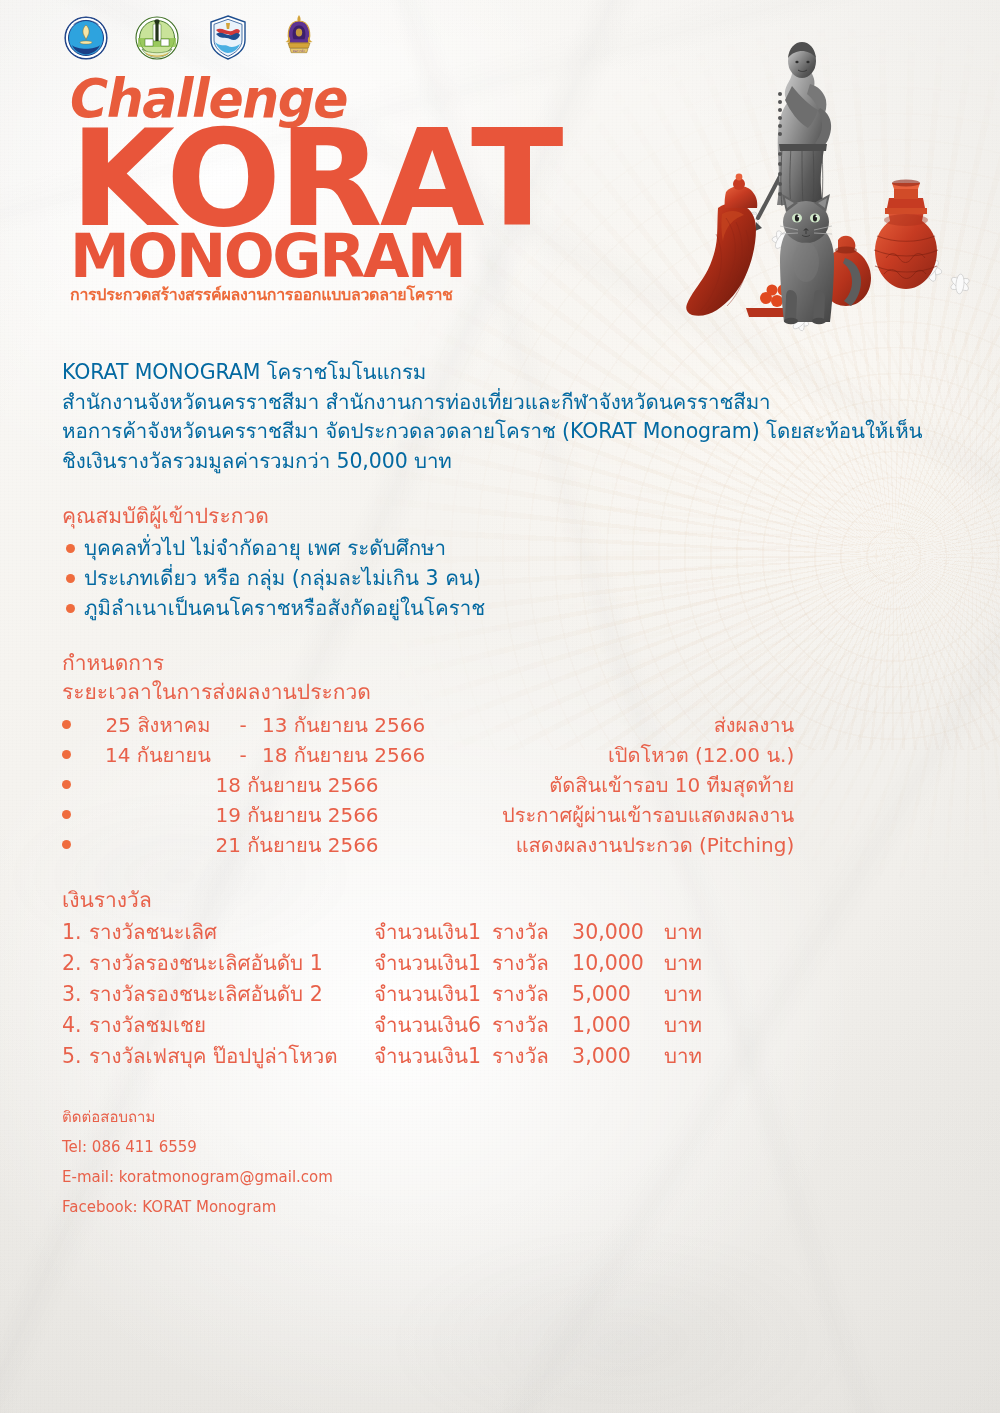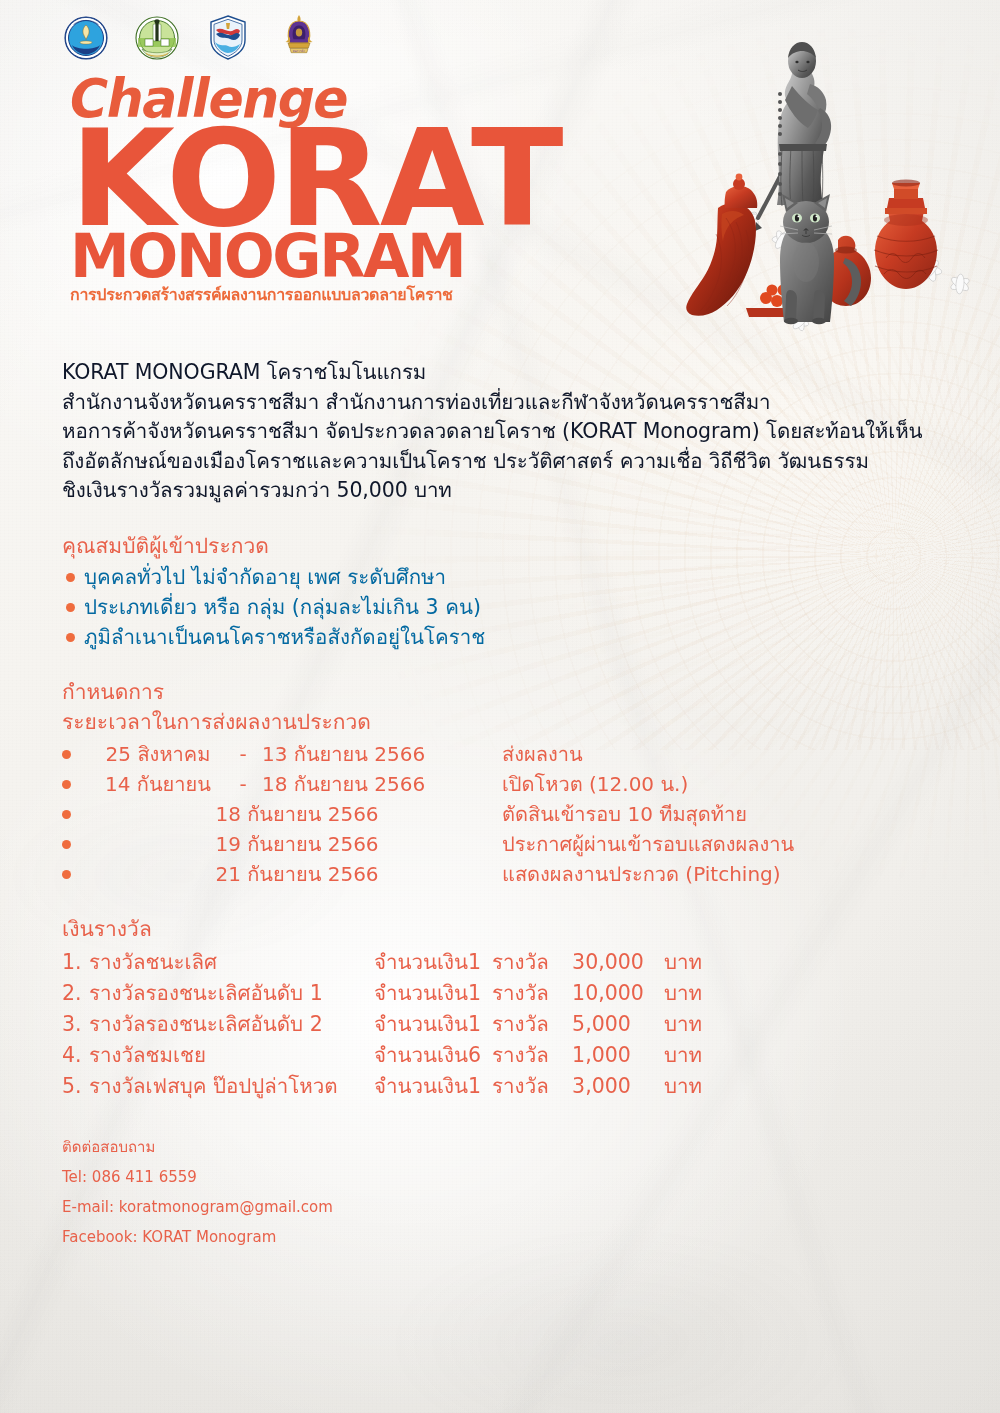--- a/index.html
+++ b/index.html
@@ -108,21 +108,21 @@
     margin-top:5px;
     font-family:"DejaVu Sans","Liberation Sans",sans-serif;
     font-weight:700;font-size:16px;line-height:1.1;
     color:#ED6A3A;letter-spacing:-.3px;
     white-space:nowrap;
   }
 
   
   .body-col{position:absolute;left:62px;top:358px;width:890px;z-index:9;}
   .para{
-    color:#0f172a;
+    color:#0369a1;
     font-size:20.5px;line-height:29.5px;
     font-family:"DejaVu Sans","Liberation Sans",sans-serif;
     font-weight:400;letter-spacing:-.1px;
     white-space:nowrap;
   }
 
   .sec{margin-top:26px;}
   .sec-head{
     color:#E8614A;font-size:21px;line-height:29.5px;font-weight:400;
     white-space:nowrap;
@@ -141,21 +141,21 @@
   table.sched{border-collapse:collapse;margin-top:2px;}
   table.sched td{
     color:#E8614A;font-size:20px;line-height:30px;
     vertical-align:top;white-space:nowrap;padding:0;
   }
   td.s-dot{width:30px;padding-left:16px;}
   td.s-dot i{display:inline-block;width:9px;height:9px;border-radius:50%;background:#EF6C3E;vertical-align:middle;margin-bottom:3px;}
   td.s-from{width:132px;text-align:center;}
   td.s-dash{width:38px;text-align:center;}
   td.s-to{width:240px;}
-  td.s-desc{padding-left:0;}
+  td.s-desc{padding-left:0;text-align:right;}
 
   
   table.prize{border-collapse:collapse;margin-top:2px;}
   table.prize td{
     color:#E8614A;font-size:20.5px;line-height:31px;
     vertical-align:top;white-space:nowrap;padding:0;
   }
   td.p-no{width:27px;}
   td.p-name{width:285px;}
   td.p-amtlabel{width:92px;}
@@ -435,21 +435,20 @@
     <div class="t-monogram">MONOGRAM</div>
     <div class="t-thaisub">การประกวดสร้างสรรค์ผลงานการออกแบบลวดลายโคราช</div>
   </div>
 
   <div class="body-col">
 
     <div>
       <div class="para">KORAT MONOGRAM  โคราชโมโนแกรม</div>
       <div class="para">สำนักงานจังหวัดนครราชสีมา  สำนักงานการท่องเที่ยวและกีฬาจังหวัดนครราชสีมา</div>
       <div class="para">หอการค้าจังหวัดนครราชสีมา จัดประกวดลวดลายโคราช  (KORAT Monogram) โดยสะท้อนให้เห็น</div>
-      <div class="para">ถึงอัตลักษณ์ของเมืองโคราชและความเป็นโคราช  ประวัติศาสตร์ ความเชื่อ  วิถีชีวิต วัฒนธรรม</div>
       <div class="para">ชิงเงินรางวัลรวมมูลค่ารวมกว่า 50,000 บาท</div>
     </div>
 
     <div class="sec">
       <div class="sec-head">คุณสมบัติผู้เข้าประกวด</div>
       <ul class="bullets">
         <li><span class="dot"></span><span>บุคคลทั่วไป ไม่จำกัดอายุ เพศ ระดับศึกษา</span></li>
         <li><span class="dot"></span><span>ประเภทเดี่ยว หรือ กลุ่ม (กลุ่มละไม่เกิน 3 คน)</span></li>
         <li><span class="dot"></span><span>ภูมิลำเนาเป็นคนโคราชหรือสังกัดอยู่ในโคราช</span></li>
       </ul>

